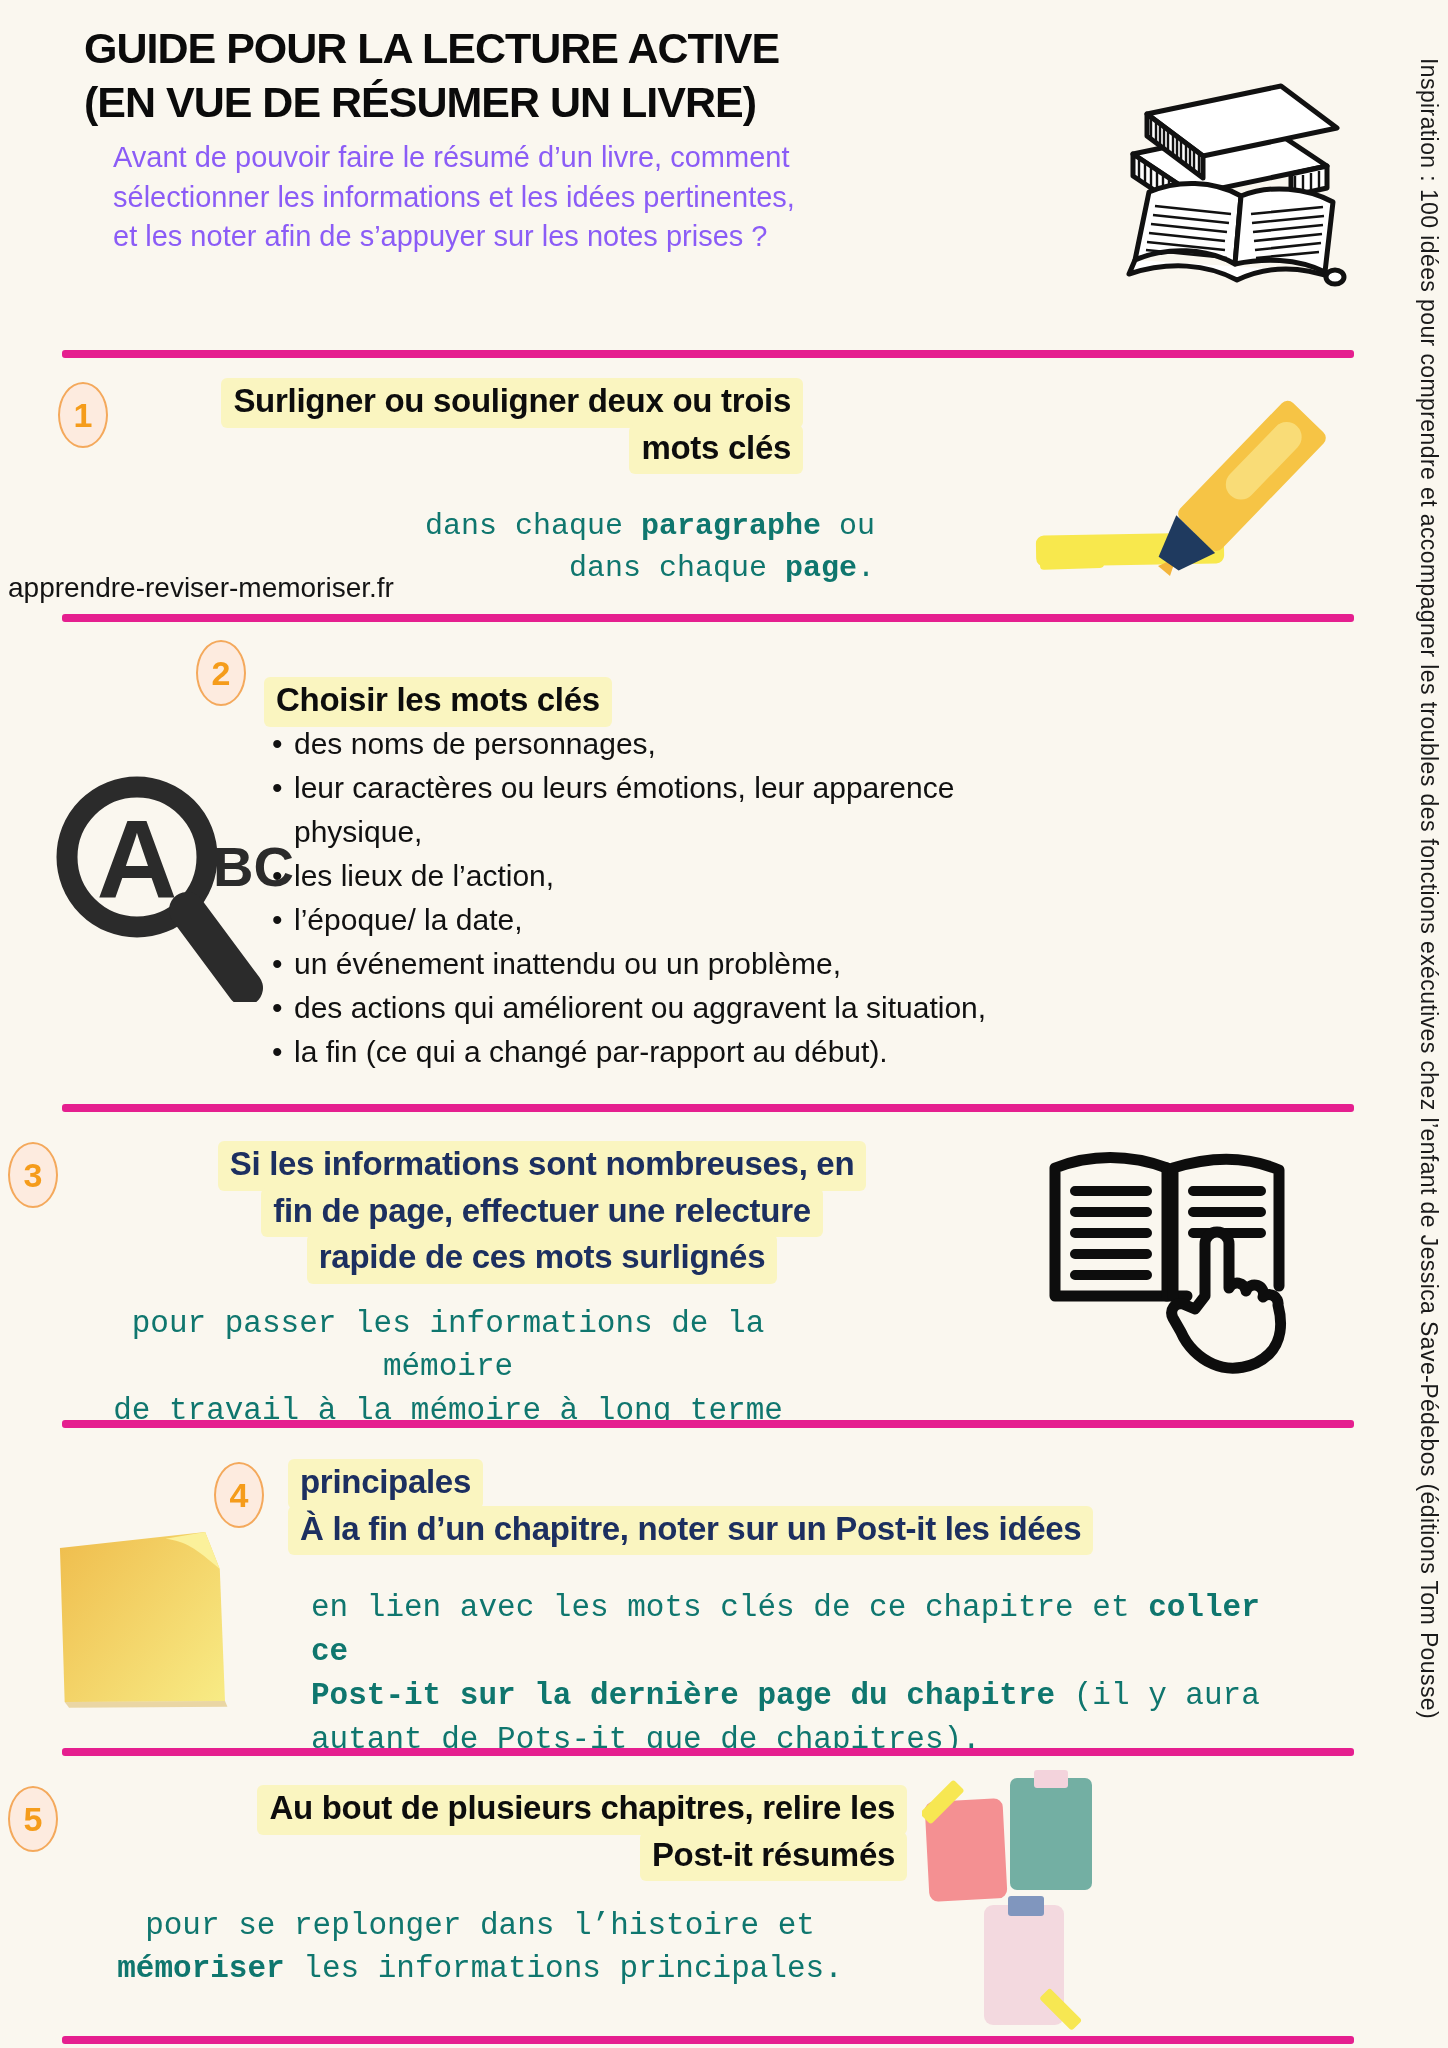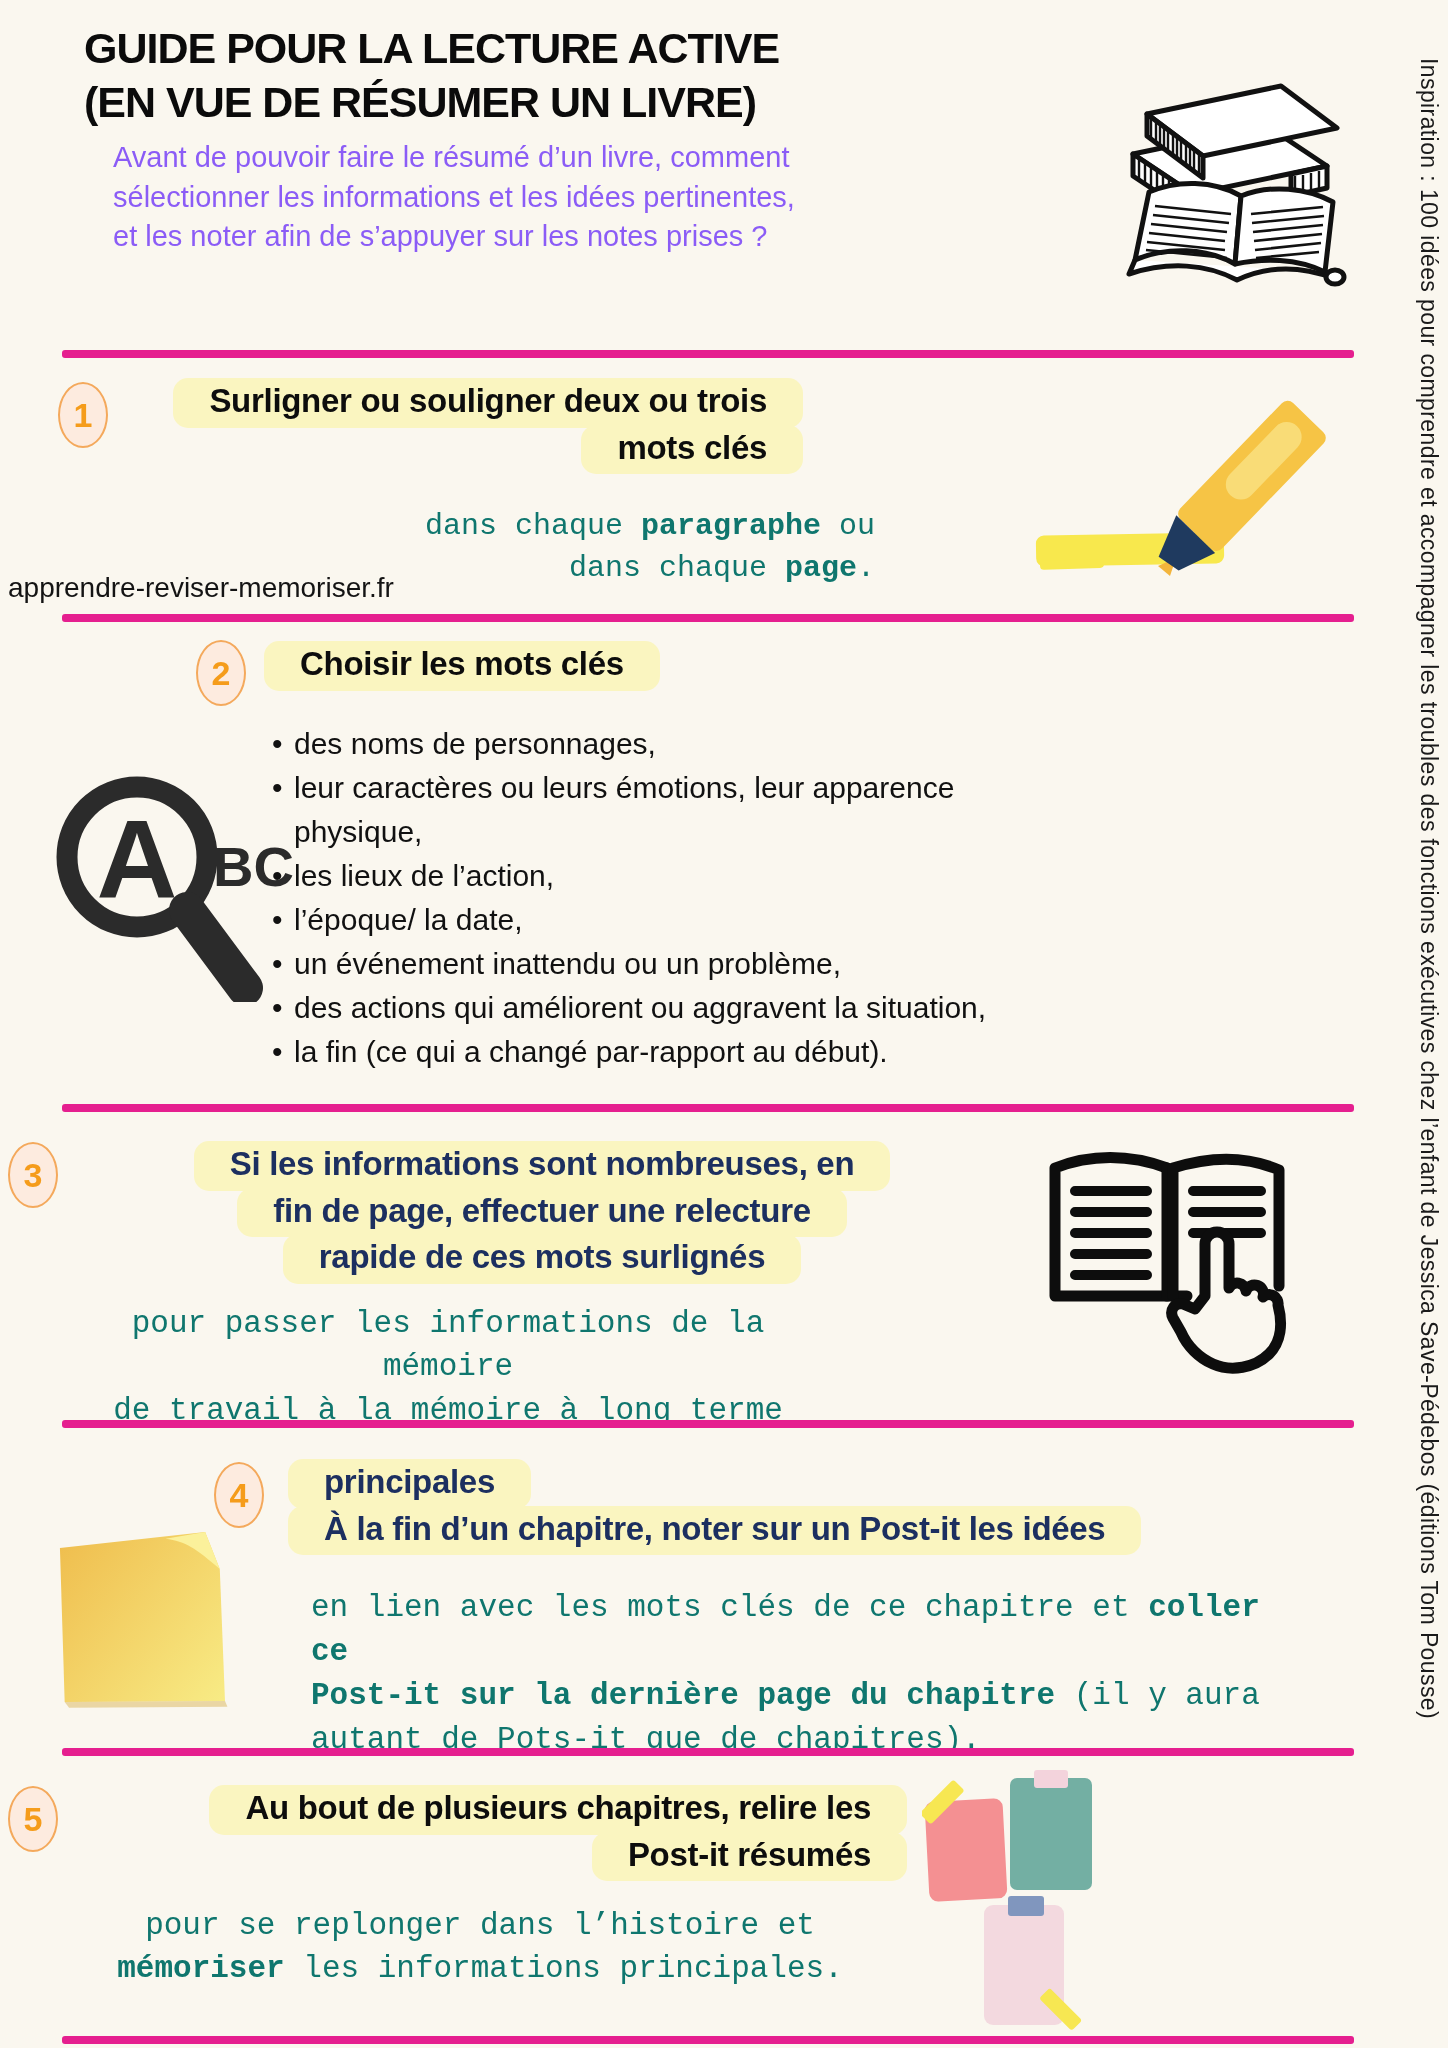--- a/index.html
+++ b/index.html
@@ -12,22 +12,22 @@
 
   .divider{position:absolute;left:62px;width:1292px;height:8px;background:#E51F8F;border-radius:3px;}
 
   .badge{position:absolute;width:50px;height:66px;border-radius:50%;
         background:#FDEBDF;border:2px solid #F4A95C;box-sizing:border-box;
         display:flex;align-items:center;justify-content:center;
         font-size:34px;font-weight:bold;color:#F59C1B;}
 
   .title-block{position:absolute;font-weight:bold;font-size:33px;line-height:1.2;letter-spacing:-0.3px;}
   .hl-line{display:block;}
-  .hl-row{display:inline-block;background:#FAF5C0;border-radius:15px;
-        padding:3px 36px 7px;white-space:nowrap;margin-top:-4px;text-align:center;}
+  .hl-row{display:inline-block;background:#FAF5C0;border-radius:6px;
+        padding:3px 12px 7px;white-space:nowrap;margin-top:-4px;text-align:center;}
   .navy{color:#1C2F60;}
   .black{color:#0d0d0d;}
 
   .body-text{position:absolute;font-size:30px;line-height:1.4;color:#0f766e;font-family:Liberation Mono, monospace;}
   .body-text b{font-weight:bold;}
 
   .bullets{position:absolute;left:262px;top:716px;width:790px;margin:6px;padding:0;list-style:none;}
   .bullets li{position:relative;padding-left:26px;font-size:30px;line-height:44px;color:#111;}
   .bullets li::before{content:"•";position:absolute;left:4px;top:0;font-size:30px;}
 
@@ -107,21 +107,21 @@
     </g>
   </svg>
 
   <div class="watermark">apprendre-reviser-memoriser.fr</div>
 
   <div class="divider" style="top:614px;"></div>
   <div class="badge" style="left:196px;top:640px;">
       <span>2</span>
     </div>
 
-  <div class="title-block black" style="left:264px;top:644px;text-align:left;">
+  <div class="title-block black" style="left:264px;top:680px;text-align:left;">
     <span class="hl-line"><span class="hl-row">Choisir les mots clés</span></span>
   </div>
 
   <ul class="bullets">
     <li>des noms de personnages,</li>
     <li>leur caractères ou leurs émotions, leur apparence physique,</li>
     <li>les lieux de l’action,</li>
     <li>l’époque/ la date,</li>
     <li>un événement inattendu ou un problème,</li>
     <li>des actions qui améliorent ou aggravent la situation,</li>

